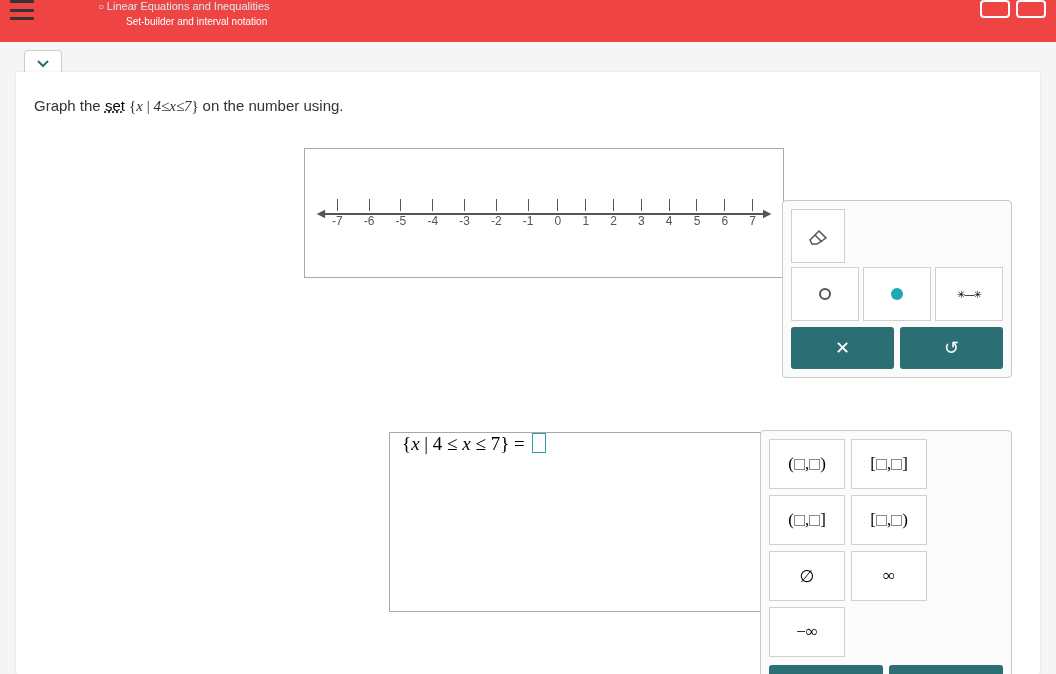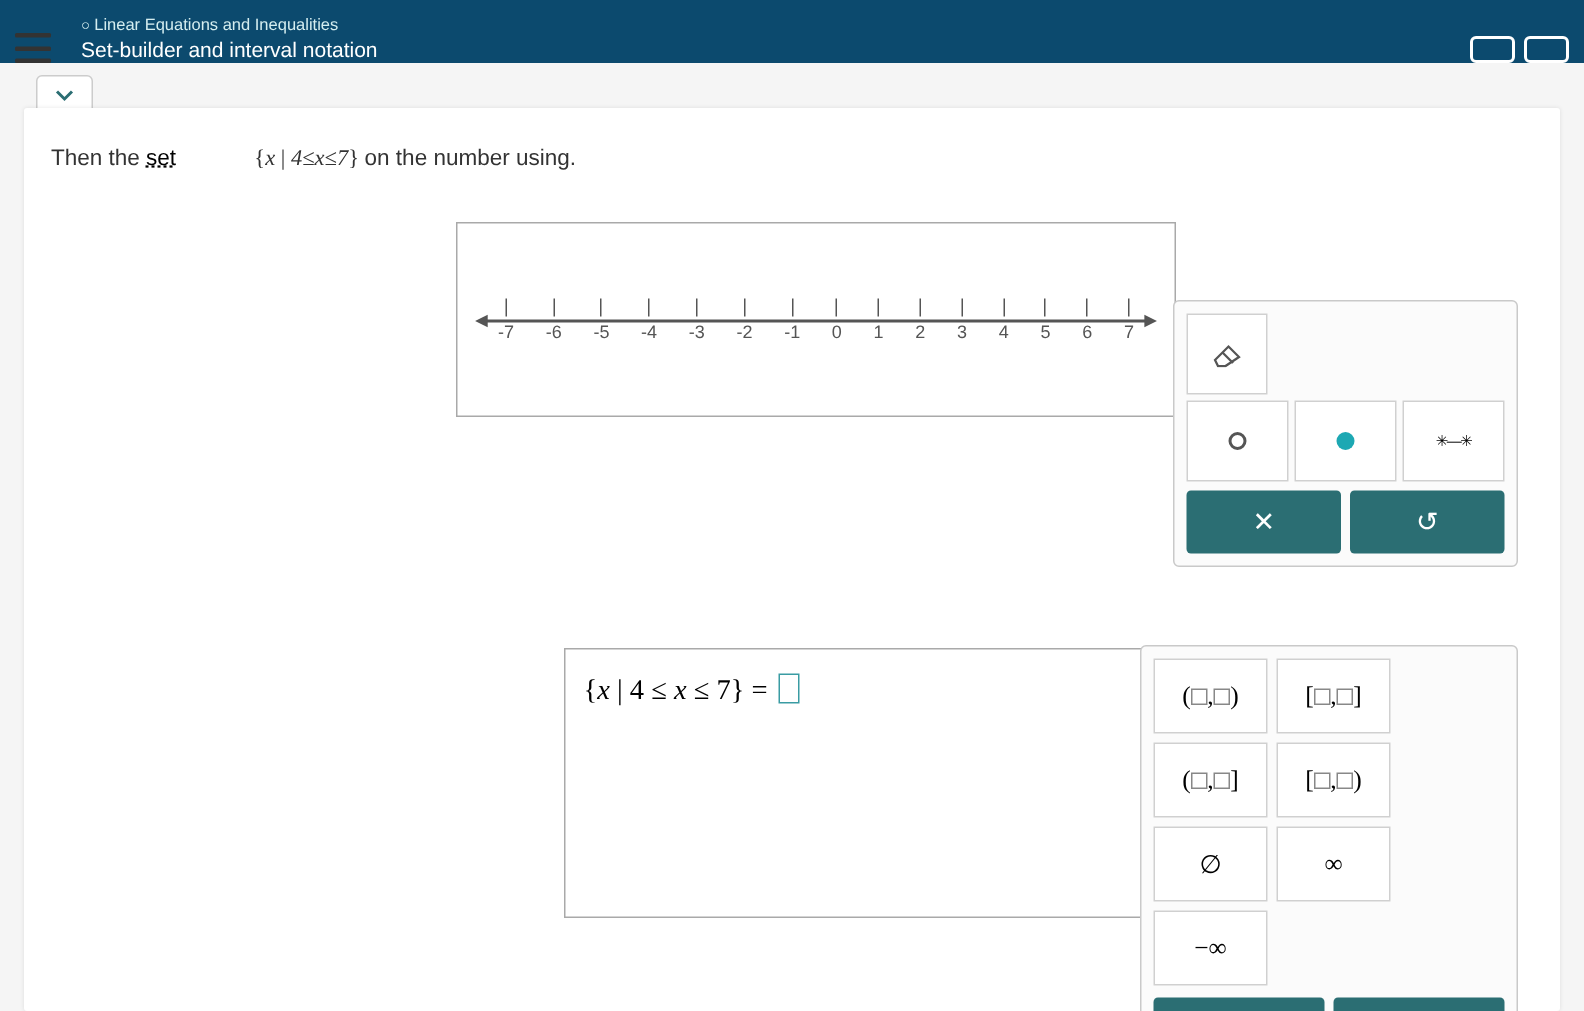--- a/index.html
+++ b/index.html
@@ -4,39 +4,40 @@
 <style>
   * { box-sizing: border-box; margin: 0; padding: 0; }
   body {
     font-family: Arial, sans-serif;
     background: #f5f5f5;
     width: 1056px;
     height: 674px;
     overflow: hidden;
   }
   .header {
-    background: #0c4a6e;
+    background: #ef4444;
     color: #fff;
     height: 42px;
     display: flex;
-    align-items: flex-end;
+    align-items: flex-start;
     padding: 0 10px;
+    gap: 44px;
   }
   .hamburger {
     width: 24px; height: 20px;
     display: flex; flex-direction: column;
     justify-content: space-between;
     margin-right: 20px;
     cursor: pointer;
   }
   .hamburger span { height: 3px; background: #333; border-radius: 1px; }
   .header-titles { display: flex; flex-direction: column; }
   .header-category { font-size: 11px; color: #d5eef0; line-height: 12px; }
   .header-category::before { content: "○ "; font-size: 10px; }
-  .header-topic { font-size: 14px; color: #fff; line-height: 18px; }
+  .header-topic { font-size: 10px; color: #fff; line-height: 18px; margin-left: 28px; }
   .header-right { margin-left: auto; display: flex; gap: 6px; }
   .header-right-btn {
     width: 30px; height: 18px; border: 2px solid #fff; border-radius: 4px;
   }
 
   .chevron-tab {
     position: absolute;
     top: 50px; left: 24px;
     width: 38px; height: 28px;
     background: #fff;
@@ -51,21 +52,21 @@
     background: #fff;
     margin: 30px 16px 0 16px;
     border-radius: 2px;
     padding: 22px 18px;
     position: relative;
     height: 602px;
     box-shadow: 0 0 3px rgba(0,0,0,0.1);
   }
 
   .prompt { font-size: 15px; color: #333; line-height: 24px; }
-  .prompt .math { font-family: "Times New Roman", serif; font-style: italic; margin-left: 48px; }
+  .prompt .math { font-family: "Times New Roman", serif; font-style: italic; }
   .prompt .underline { text-decoration: underline dotted; color: #000000; cursor: help; }
   .prompt .brace { font-style: normal; }
 
   .number-line-box {
     border: 1px solid #a9a9a9;
     width: 480px; height: 130px;
     margin: 30px 0 0 270px;
     position: relative;
     display: flex; align-items: center; justify-content: center;
   }
@@ -120,24 +121,24 @@
   .action-btn {
     flex: 1; height: 42px;
     background: #2b6e73; color: #fff;
     display: flex; align-items: center; justify-content: center;
     border-radius: 3px; font-size: 18px;
     cursor: pointer;
   }
 
   .answer-box {
     position: absolute;
-    top: 360px; left: 360px;
+    top: 360px; left: 373px;
     width: 400px; height: 180px;
     border: 1px solid #a9a9a9;
-    padding: 16px 12px;
+    padding: 0 12px;
   }
   .answer-math {
     font-family: "Times New Roman", serif;
     font-size: 19px;
   }
   .answer-math .it { font-style: italic; }
   .answer-slot {
     display: inline-block;
     width: 14px; height: 20px;
     border: 1.5px solid #3a9ca3;
@@ -189,21 +190,21 @@
 
 <div class="chevron-tab">
   <svg viewBox="0 0 16 16">
       <path d="M3 5 l5 5 l5 -5" fill="none" stroke="#2b6e73" stroke-width="2"></path>
     </svg>
 </div>
 
 <div class="content">
 
   <p class="prompt">
-    <span>Then the </span>
+    <span>Graph the </span>
     <span class="underline">set</span>
     <span class="math">
       <span class="brace">{</span><span>x</span> <span class="brace">|</span> 4≤<span>x</span>≤7<span class="brace">}</span>
     </span>
     <span>on the number using.</span>
   </p>
 
   <div class="number-line-box">
     <div class="numline">
       <div class="numline-axis"></div>

